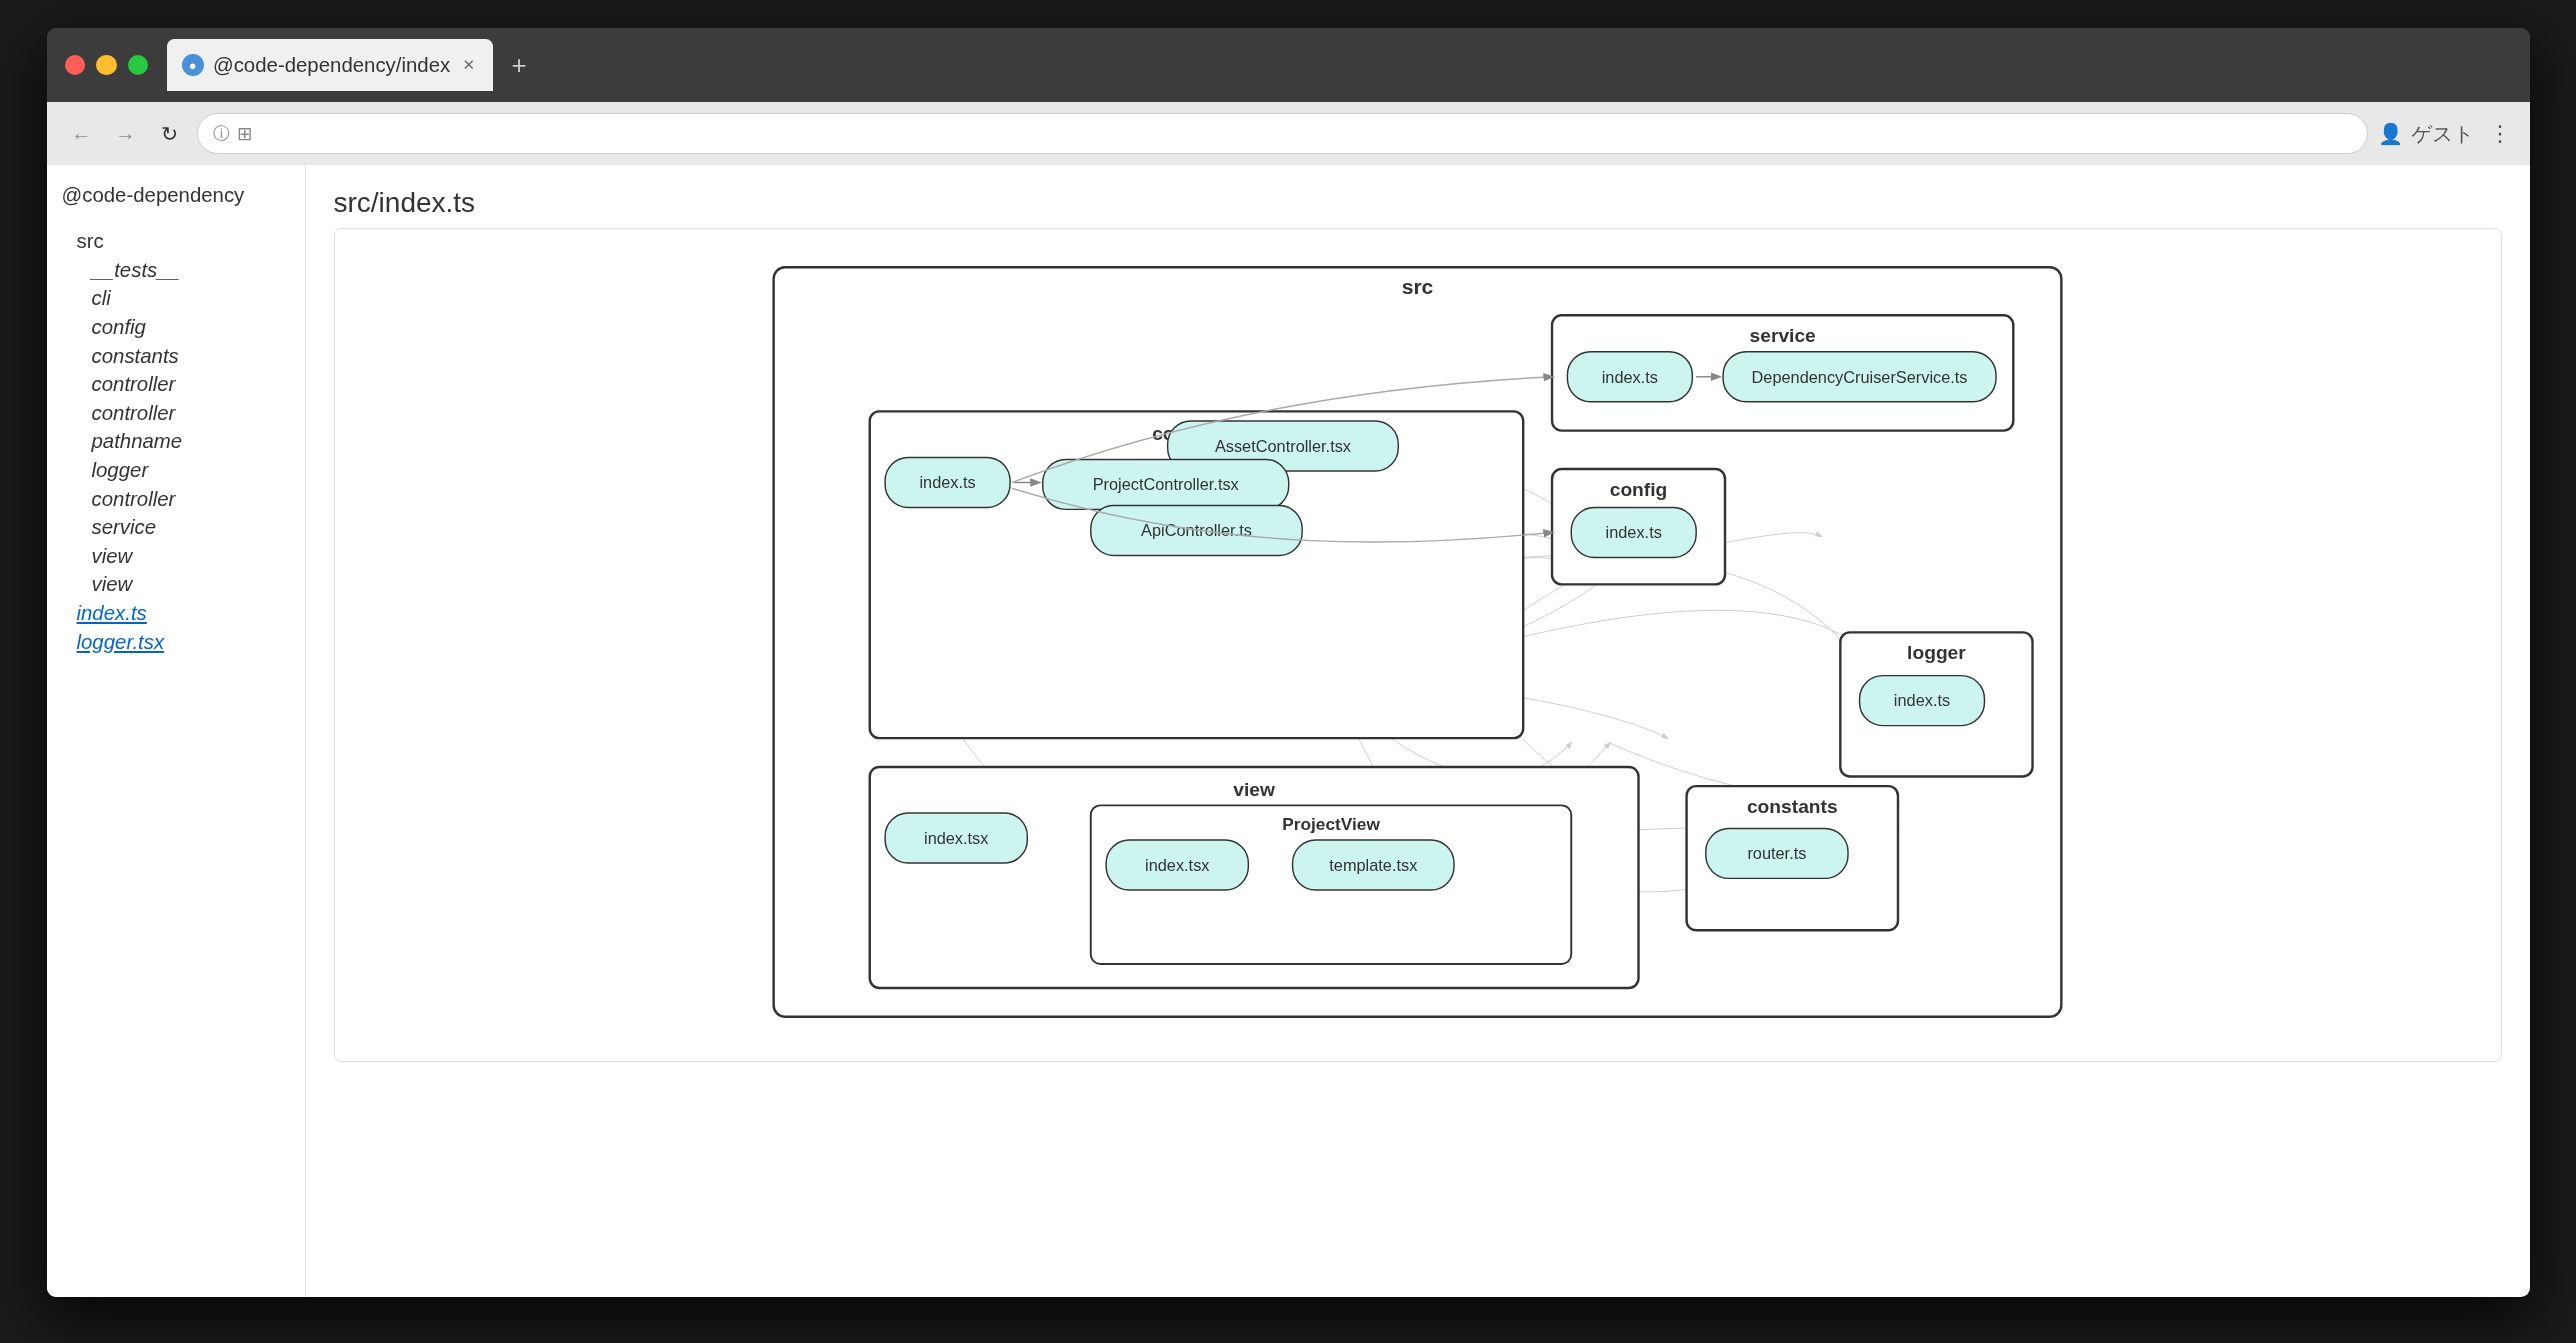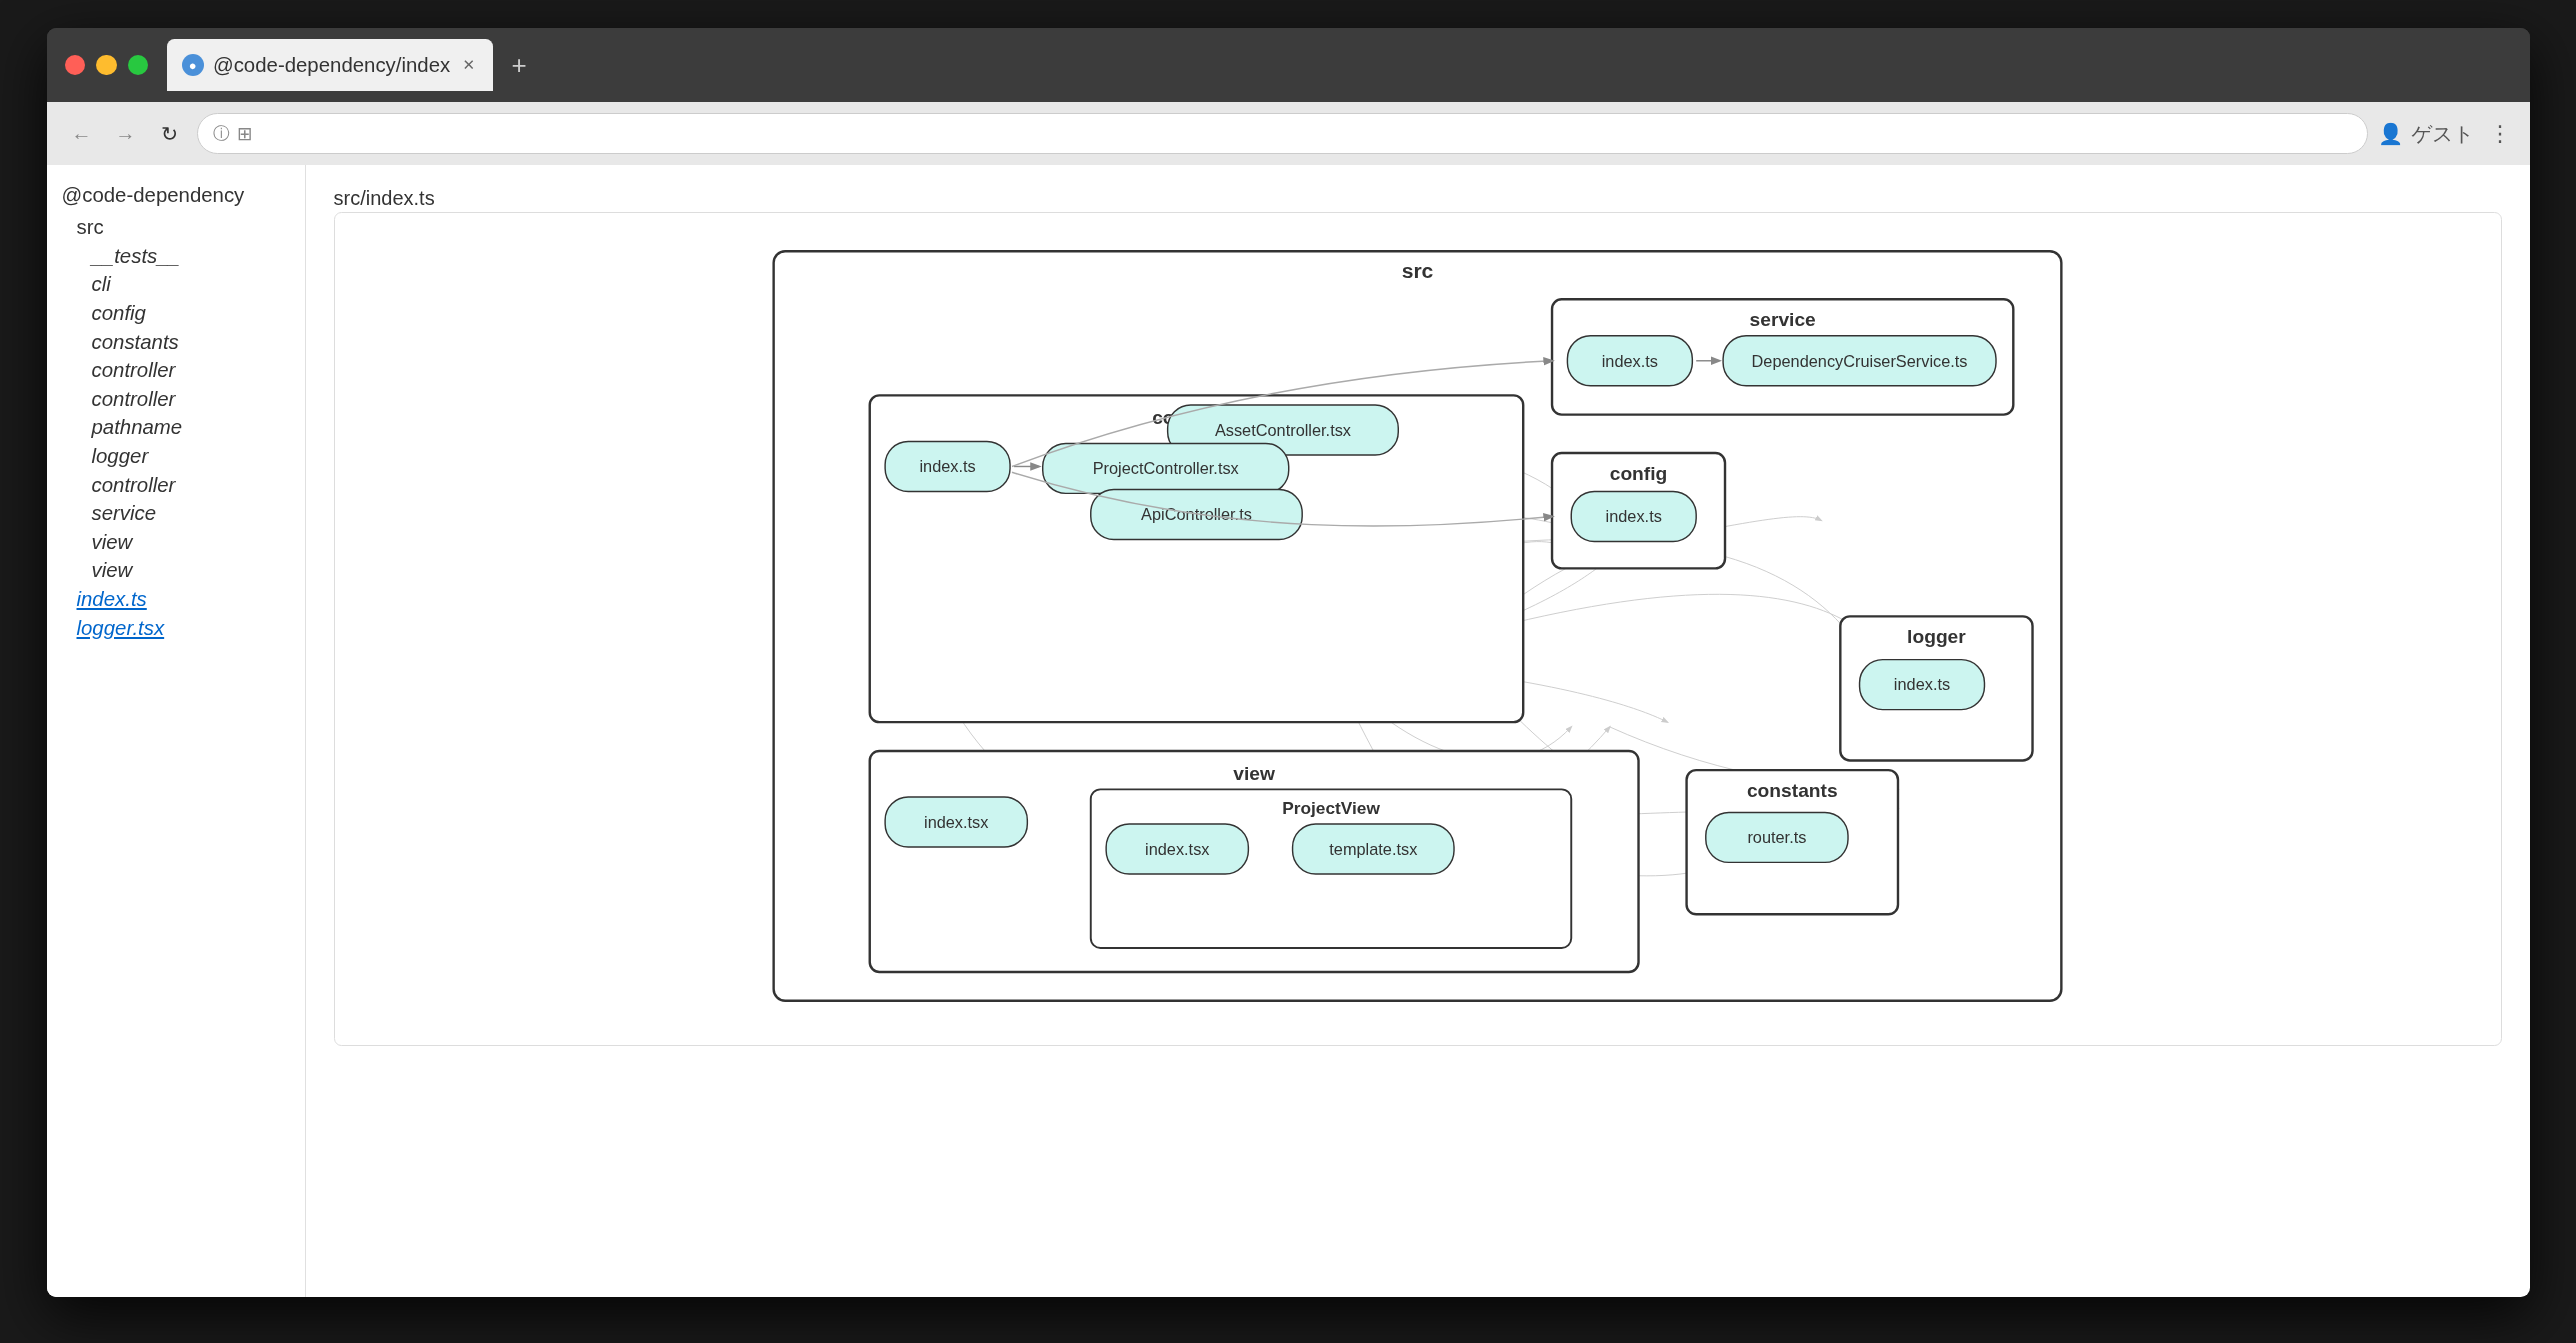--- a/index.html
+++ b/index.html
@@ -160,21 +160,21 @@
       width: 259px;
       background: white;
       padding: 18.5px 15px;
       border-right: 0.9px solid #e0e0e0;
       font-size: 20.4px;
       overflow-y: auto;
     }
     .sidebar-root {
       color: #333;
       font-weight: 500;
-      margin-bottom: 7px;
+      margin-bottom: 21px;
     }
     .sidebar-folder {
       color: #333;
       padding: 2.8px 0 2.8px 15px;
       cursor: pointer;
     }
     .sidebar-indent {
       padding-left: 30px;
       font-style: italic;
     }
@@ -183,24 +183,24 @@
       padding: 2.8px 0 2.8px 15px;
       cursor: pointer;
       text-decoration: underline;
     }
     .main-content {
       flex: 1;
       padding: 22px 28px;
       overflow: auto;
     }
     .page-title {
-      font-size: 20px;
+      font-size: 28px;
       font-weight: 500;
       color: #333;
-      margin-bottom: 2px;
+      margin-bottom: 9px;
     }
     .diagram-container {
       border: 1.9px solid #ddd;
       border-radius: 7.4px;
       background: white;
       padding: 18.5px;
       min-height: 834px;
       position: relative;
       overflow: visible;
     }

